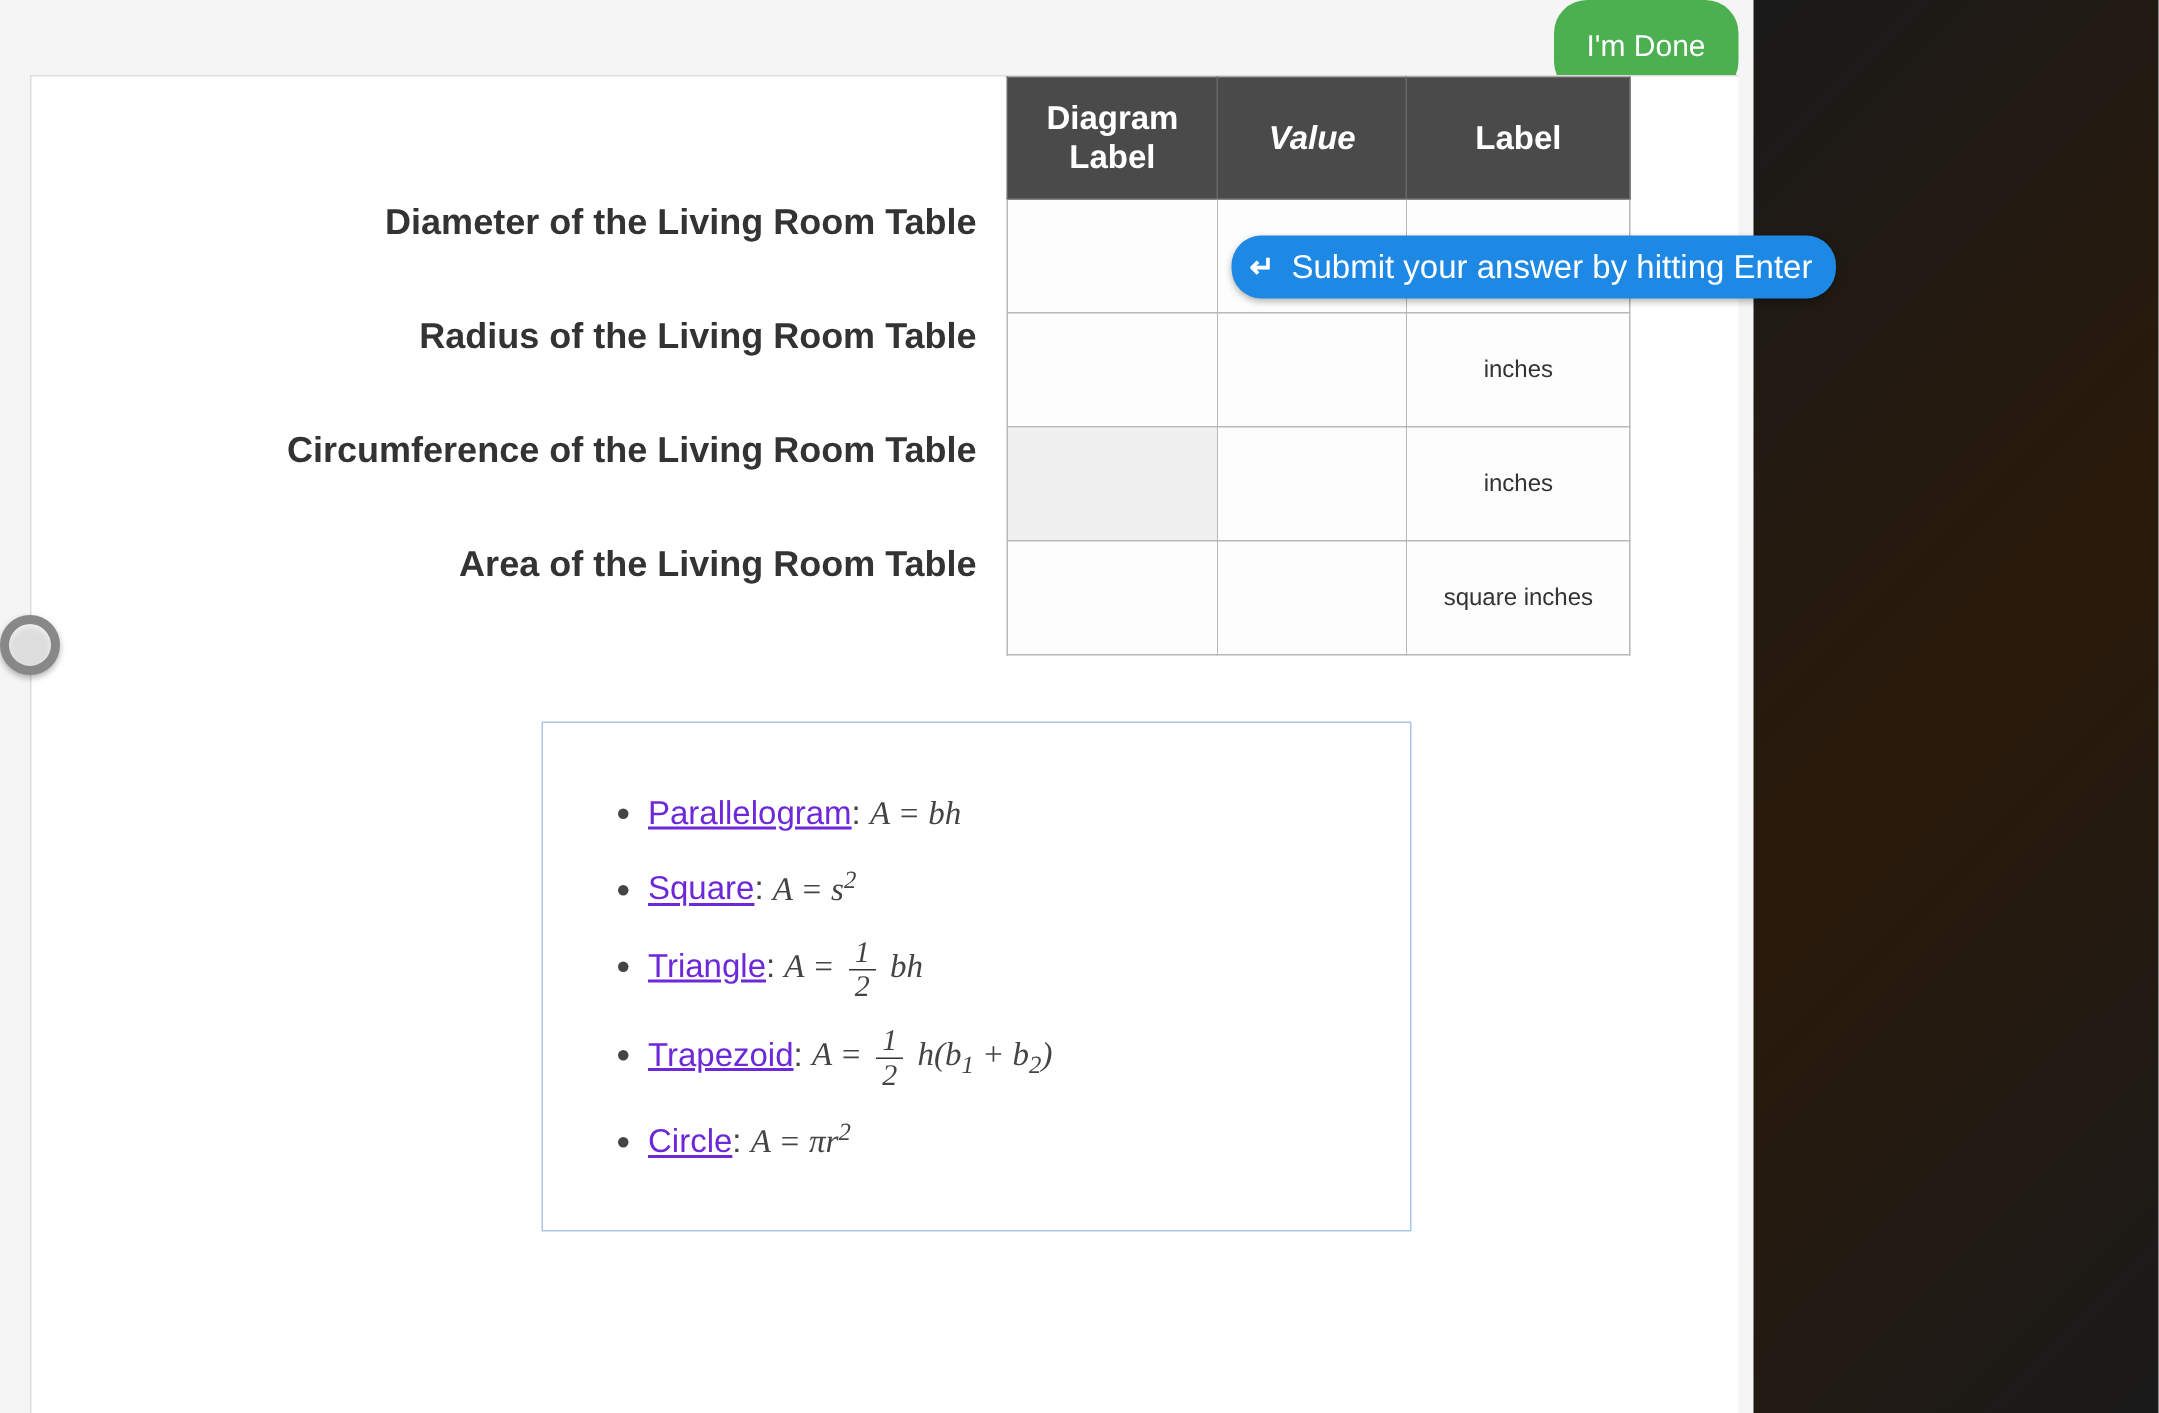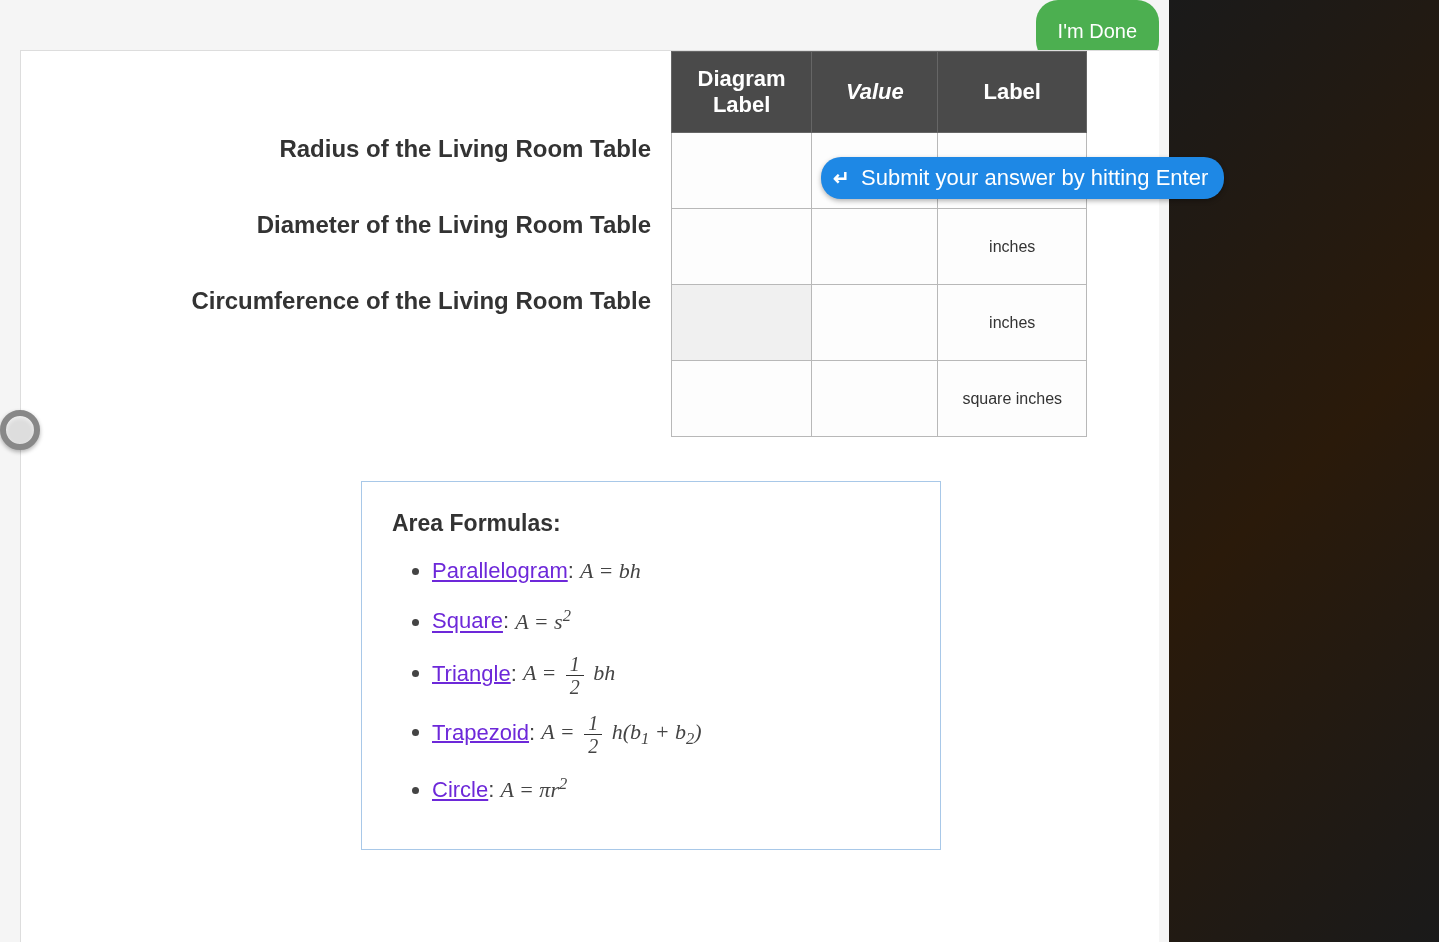--- a/index.html
+++ b/index.html
@@ -184,23 +184,24 @@
 </head>
 <body>
 
 <div class="right-dark"></div>
 
 <button class="done-btn">I'm Done</button>
 
 <div class="main-area">
 
   <div class="labels-col">
+    <div class="row-label">Diameter of the Living Room Table</div>
     <div class="row-label">Radius of the Living Room Table</div>
-    <div class="row-label">Diameter of the Living Room Table</div>
     <div class="row-label">Circumference of the Living Room Table</div>
+    <div class="row-label">Area of the Living Room Table</div>
   </div>
 
   <table class="grid-table">
     <thead>
       <tr>
         <th class="col-diagram">Diagram Label</th>
         <th class="col-value">Value</th>
         <th class="col-units">Label</th>
       </tr>
     </thead>
@@ -224,21 +225,20 @@
         <td></td>
         <td></td>
         <td>square inches</td>
       </tr>
     </tbody>
   </table>
 
   <div class="submit-hint">Submit your answer by hitting Enter</div>
 
   <div class="formula-box">
-    <div class="formula-title">Area Formulas:</div>
     <ul class="formula-list">
       <li>
         <a class="formula-link">Parallelogram</a>: <span class="eq">A = bh</span>
       </li>
       <li>
         <a class="formula-link">Square</a>: <span class="eq">A = s<sup>2</sup></span>
       </li>
       <li>
         <a class="formula-link">Triangle</a>: <span class="eq">A = <span class="frac"><span class="num">1</span><span class="den">2</span></span> bh</span>
       </li>

